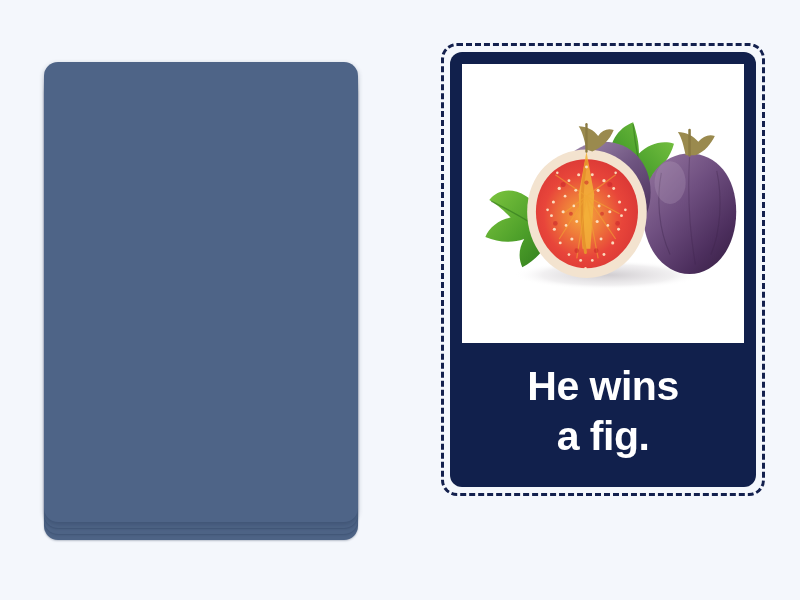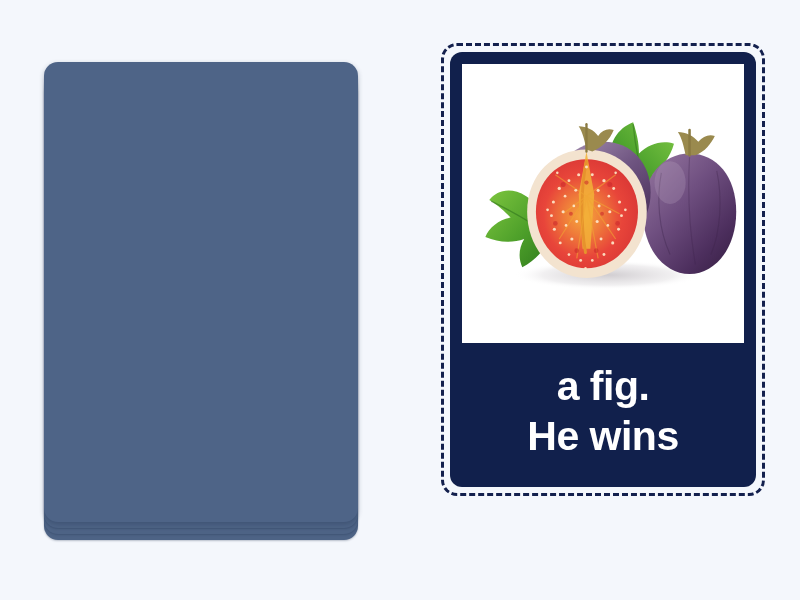--- a/index.html
+++ b/index.html
@@ -276,20 +276,20 @@
             </g>
 
             <path d="M128 84 C126 74 124 66 120 60 C128 60 136 64 140 70
                      C144 64 150 62 156 64 C152 74 144 82 134 86 Z" fill="#9a8a4e"></path>
             <path d="M128 86 L128 58" stroke="#8a7a42" stroke-width="2.4" stroke-linecap="round"></path>
           </g>
         </svg>
       </div>
 
       <div id="card-caption">
+        <span class="cap-line">He wins</span>
         <span class="cap-line">a fig.</span>
-        <span class="cap-line">He wins</span>
       </div>
 
     </div>
   </div>
 
 </div>
 
 </body></html>

